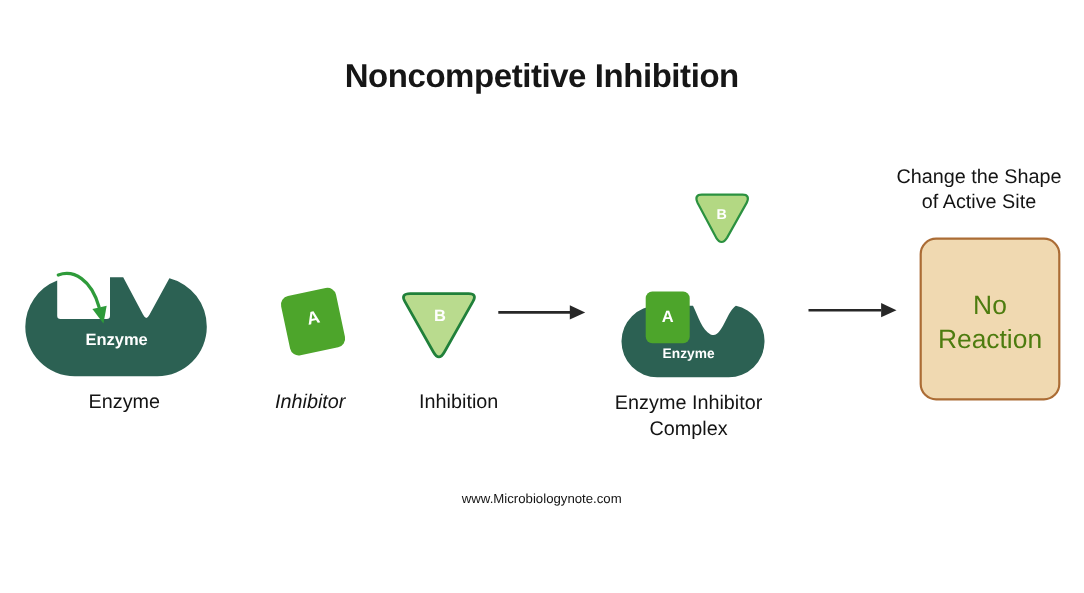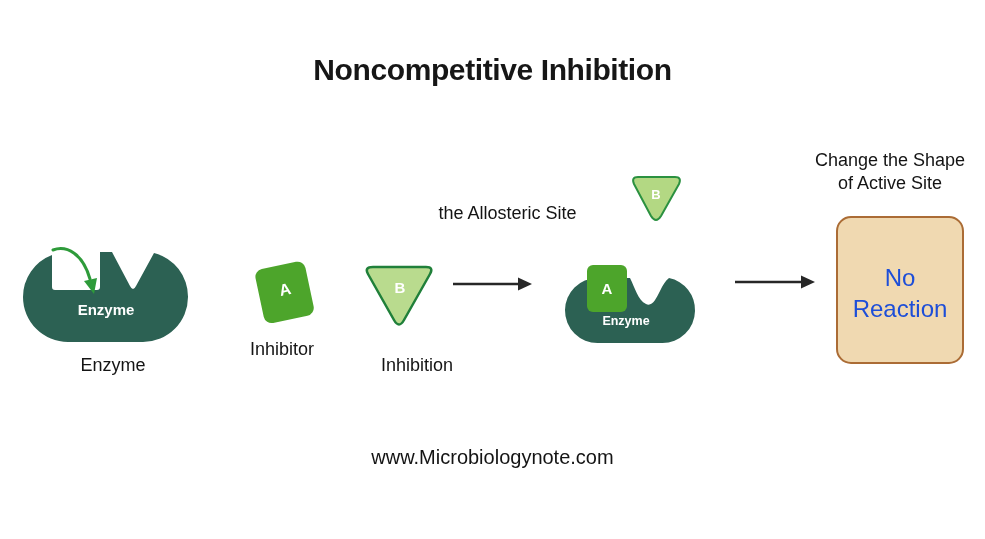--- a/index.html
+++ b/index.html
@@ -32,32 +32,32 @@
   .enzyme1-inner{left:56px;top:301px;width:100px;font-size:15px;}
   .complex-inner{left:576px;top:314px;width:100px;font-size:12.5px;font-weight:600;}
   .letter-a1{
     left:255px;top:281px;width:60px;font-size:16px;
     transform:rotate(-12deg);
   }
   .letter-b-sub{left:370px;top:279px;width:60px;font-size:15px;}
   .letter-a2{left:577px;top:280px;width:60px;font-size:15px;}
   .letter-b-float{left:626px;top:187px;width:60px;font-size:13px;}
   .cap-enzyme{left:53px;top:354px;width:120px;}
-  .cap-inhibitor{left:222px;top:338px;width:120px;}
+  .cap-inhibitor{left:222px;top:354px;width:120px;font-style:italic;}
   .cap-substrate{left:357px;top:354px;width:120px;}
   .cap-complex{left:536px;top:355px;width:180px;}
   .binding-note{left:395px;top:202px;width:225px;}
   .result-note{left:779px;top:149px;width:222px;}
   .result-label{
     left:845px;top:262px;width:110px;
-    text-align:center;font-size:24px;line-height:31px;color:#1d4ed8;
+    text-align:center;font-size:24px;line-height:31px;color:#4d7c0f;
   }
   .footer{
     left:0;top:446px;width:985px;
-    text-align:center;font-size:20px;color:#141414;
+    text-align:center;font-size:12px;color:#141414;
   }
 </style>
 </head>
 <body>
 
 <div class="canvas">
 
   <svg class="diagram-svg" viewBox="0 0 985 539" xmlns="http://www.w3.org/2000/svg">
 
     <path d="M 23,297
@@ -107,26 +107,29 @@
   <div class="abs shape-label enzyme1-inner">Enzyme</div>
   <div class="abs caption cap-enzyme">Enzyme</div>
 
   <div class="abs shape-label letter-a1">A</div>
   <div class="abs caption cap-inhibitor">Inhibitor</div>
 
   <div class="abs shape-label letter-b-sub">B</div>
   <div class="abs caption cap-substrate">Inhibition</div>
 
   <div class="abs note binding-note">
-    <div>the Allosteric Site</div>
   </div>
 
   <div class="abs shape-label letter-a2">A</div>
   <div class="abs shape-label complex-inner">Enzyme</div>
   <div class="abs shape-label letter-b-float">B</div>
+  <div class="abs caption cap-complex">
+    <div>Enzyme Inhibitor</div>
+    <div>Complex</div>
+  </div>
 
   <div class="abs note result-note">
     <div>Change the Shape</div>
     <div>of Active Site</div>
   </div>
   <div class="abs result-label">No Reaction</div>
 
   <div class="abs footer">www.Microbiologynote.com</div>
 
 </div>

